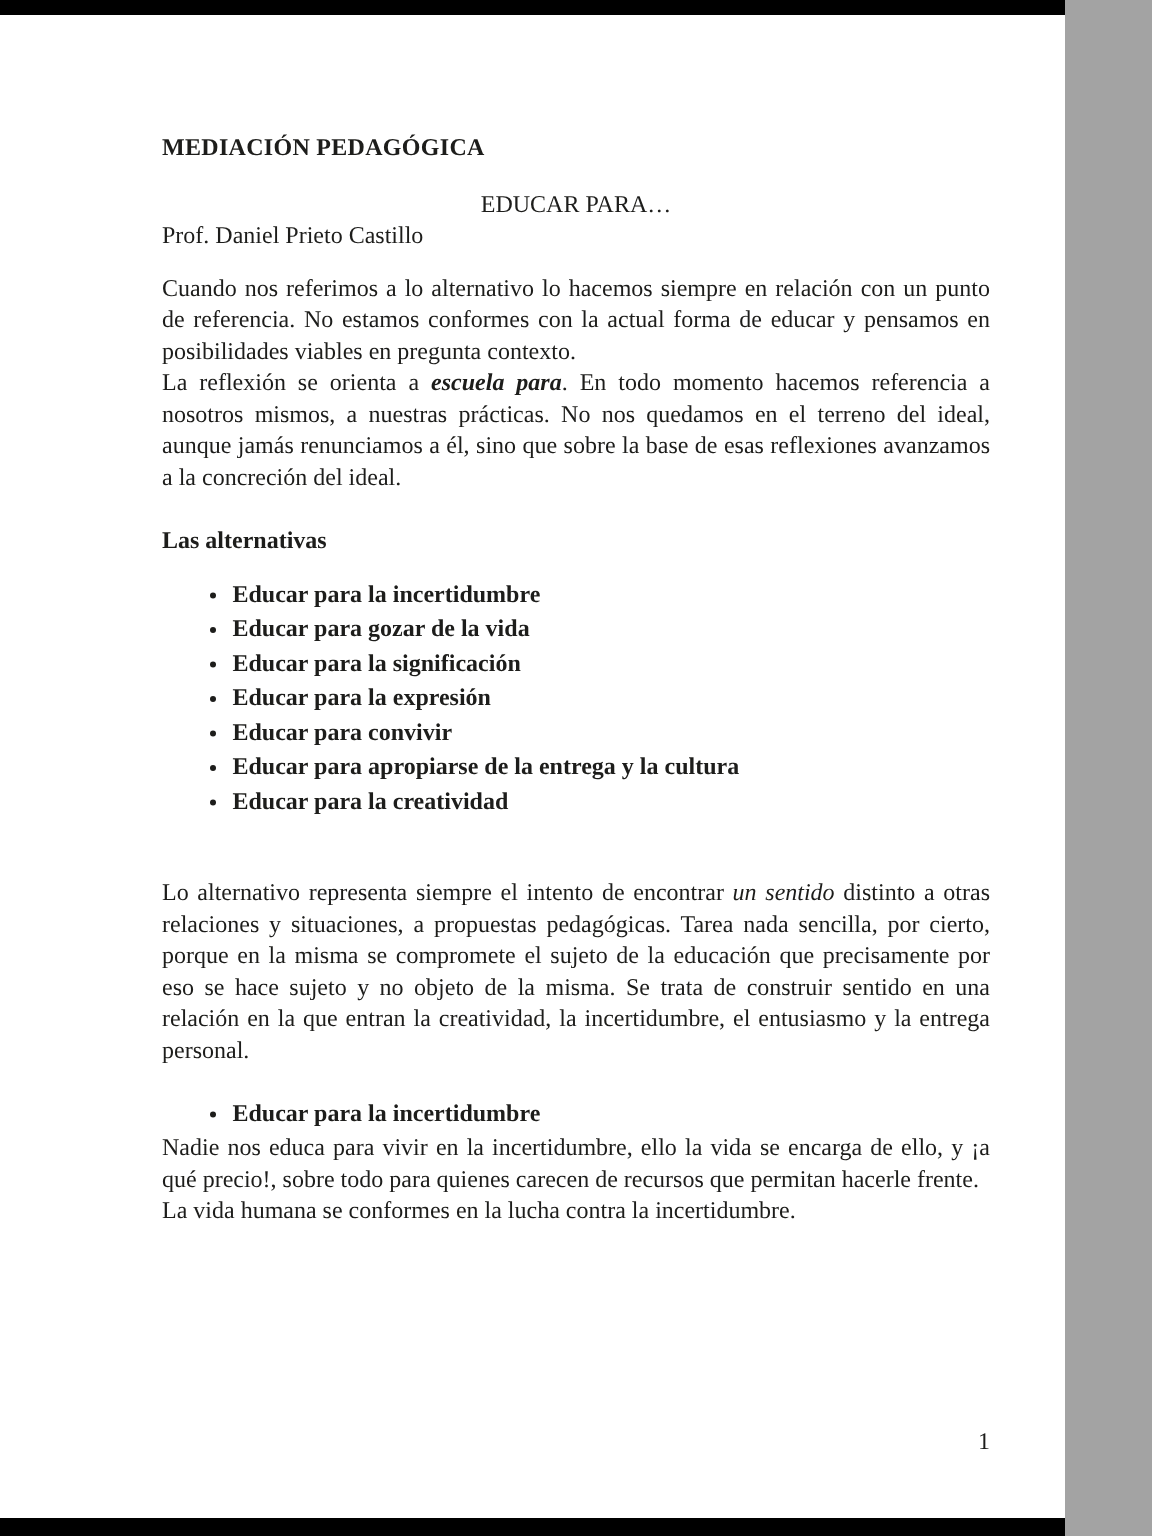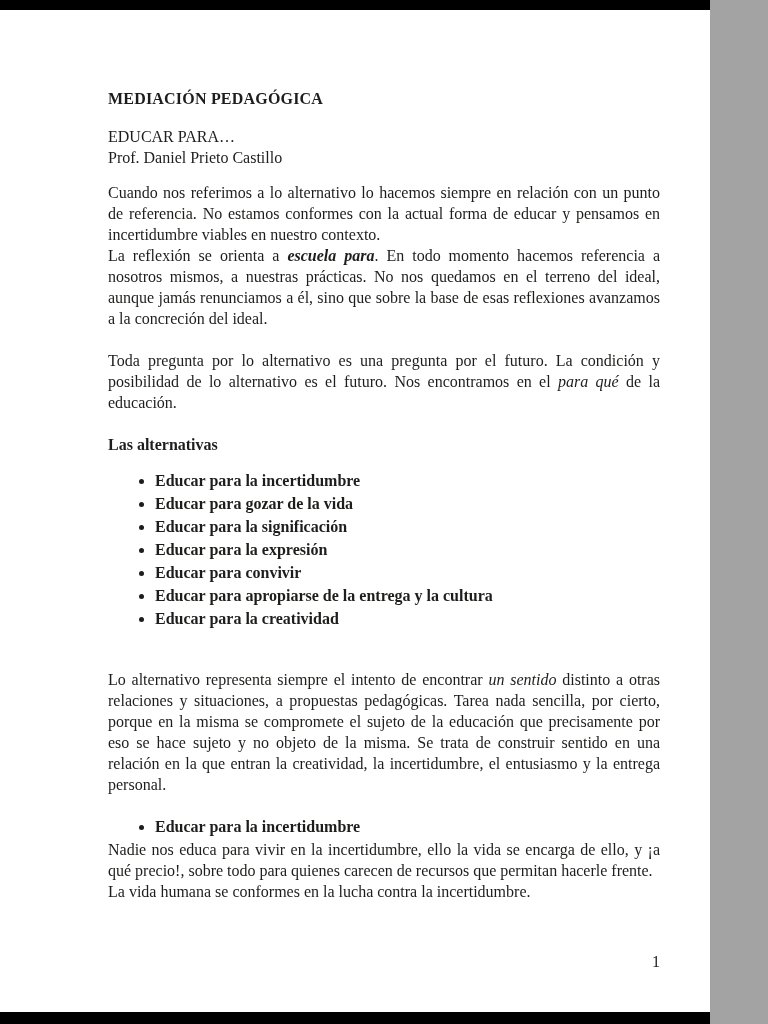--- a/index.html
+++ b/index.html
@@ -28,21 +28,21 @@
     padding: 78px 108px 40px 108px;
   }
   .doc-title {
     font-size: 16px;
     font-weight: bold;
     margin: 0;
     letter-spacing: 0.2px;
   }
   .subtitle {
     margin: 17px 0 0 0;
-    text-align: left;
+    text-align: center;
   }
   .byline {
     margin: 0;
     text-align: left;
   }
   p.body {
     margin: 0;
     text-align: justify;
   }
   p.body.gap-top {
@@ -84,25 +84,24 @@
 
 <div class="viewer">
   <div class="page">
 
     <h1 class="doc-title">MEDIACIÓN PEDAGÓGICA</h1>
 
     <p class="subtitle">EDUCAR PARA…</p>
 
     <p class="byline">Prof. Daniel Prieto Castillo</p>
 
-    <p class="body first">Cuando nos referimos a lo alternativo lo hacemos siempre en relación con un punto de referencia. No estamos conformes con la actual forma de educar y pensamos en incertidumbre viables en nuestro contexto.</p>
+    <p class="body first">Cuando nos referimos a lo alternativo lo hacemos siempre en relación con un punto de referencia. No estamos conformes con la actual forma de educar y pensamos en posibilidades viables en pregunta contexto.</p>
 
     <p class="body"><span>La reflexión se orienta a </span><span class="bi">escuela para</span><span>. En todo momento hacemos referencia a nosotros mismos, a nuestras prácticas. No nos quedamos en el terreno del ideal, aunque jamás renunciamos a él, sino que sobre la base de esas reflexiones avanzamos a la concreción del ideal.</span></p>
 
-    <p class="body gap-top"><span>Toda pregunta por lo alternativo es una pregunta por el futuro. La condición y posibilidad de lo alternativo es el futuro. Nos encontramos en el </span><span class="it">para qué</span><span> de la educación.</span></p>
 
     <p class="section-heading">Las alternativas</p>
 
     <ul class="alt-list">
       <li>Educar para la incertidumbre</li>
       <li>Educar para gozar de la vida</li>
       <li>Educar para la significación</li>
       <li>Educar para la expresión</li>
       <li>Educar para convivir</li>
       <li>Educar para apropiarse de la entrega y la cultura</li>

